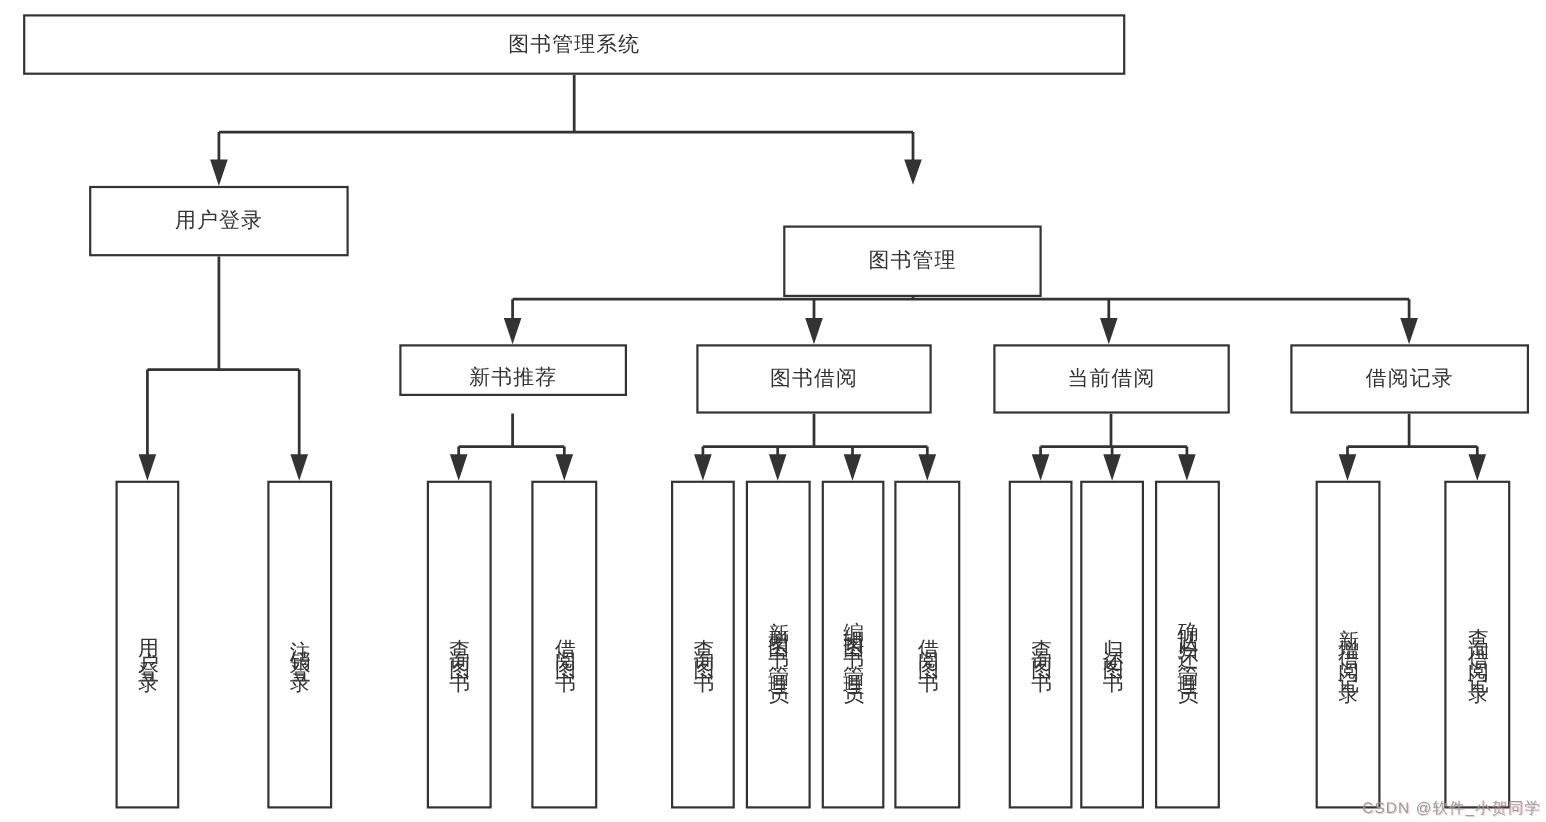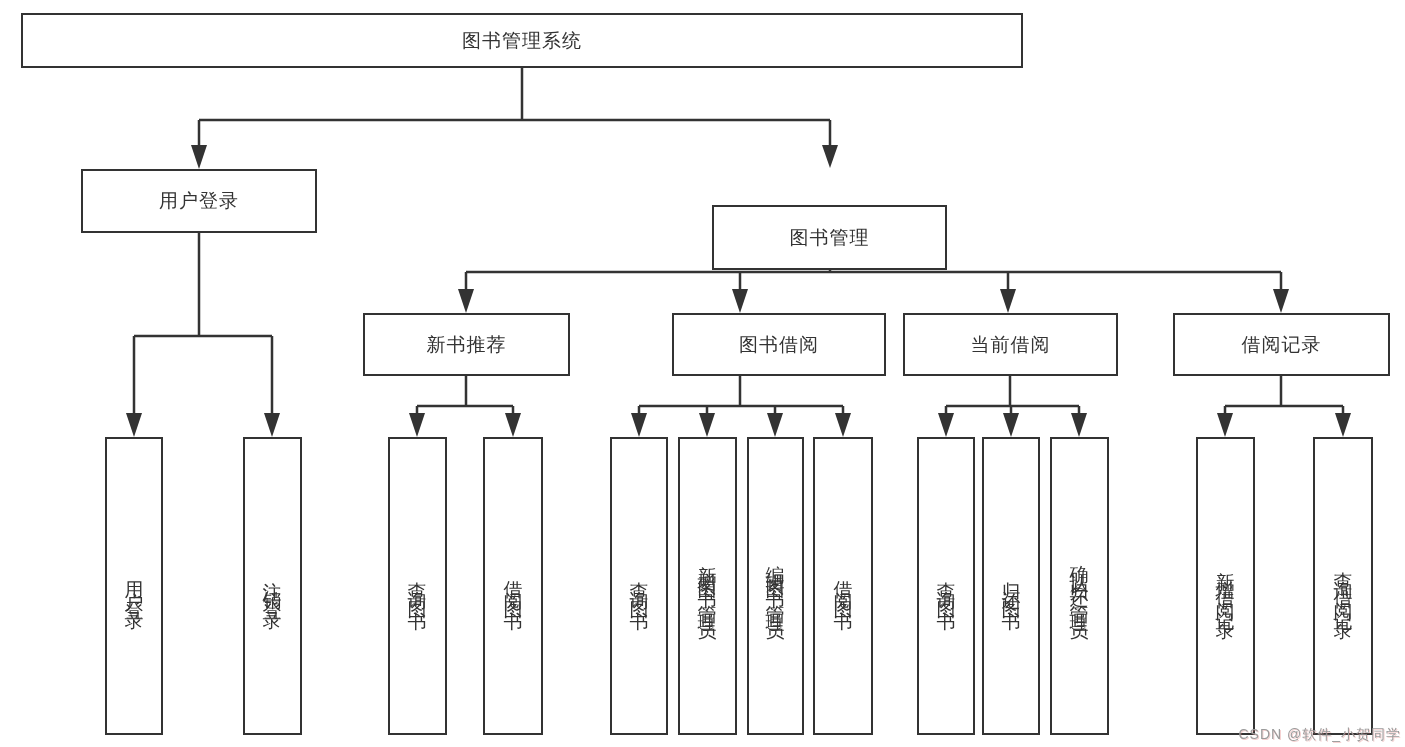--- a/index.html
+++ b/index.html
@@ -58,22 +58,22 @@
       <polygon points="1217,413 1233,413 1225,437"></polygon>
       <polygon points="1335,413 1351,413 1343,437"></polygon>
     </g>
   </svg>
 
   <div class="node h-node" style="left:21px; top:13px; width:1002px; height:55px; line-height:51px;">图书管理系统</div>
 
   <div class="node h-node" style="left:81px; top:169px; width:236px; height:64px; line-height:60px;">用户登录</div>
   <div class="node h-node" style="left:712px; top:168px; width:235px; height:65px; line-height:61px;margin-top:37px;">图书管理</div>
 
-  <div class="node h-node" style="left:363px; top:313px; width:207px; height:63px; line-height:59px;">新书推荐</div>
-  <div class="node h-node" style="left:633px; top:313px; width:214px; height:63px; line-height:59px;margin-left:39px;">图书借阅</div>
+  <div class="node h-node" style="left:363px; top:313px; width:207px; height:47px; line-height:59px;font-family:Liberation Mono, monospace;">新书推荐</div>
+  <div class="node h-node" style="left:633px; top:313px; width:214px; height:63px; line-height:59px;">图书借阅</div>
   <div class="node h-node" style="left:1173px; top:313px; width:217px; height:63px; line-height:59px;">借阅记录</div>
   <div class="node h-node" style="left:903px; top:313px; width:215px; height:63px; line-height:59px;">当前借阅</div>
 
   <div class="node v-node" style="left:105px; top:437px; width:58px; height:298px; line-height:54px;">用户登录</div>
   <div class="node v-node" style="left:243px; top:437px; width:59px; height:298px; line-height:55px;">注销登录</div>
 
   <div class="node v-node" style="left:388px; top:437px; width:59px; height:298px; line-height:55px;">查询图书</div>
   <div class="node v-node" style="left:483px; top:437px; width:60px; height:298px; line-height:56px;">借阅图书</div>
 
   <div class="node v-node" style="left:610px; top:437px; width:58px; height:298px; line-height:54px;">查询图书</div>

